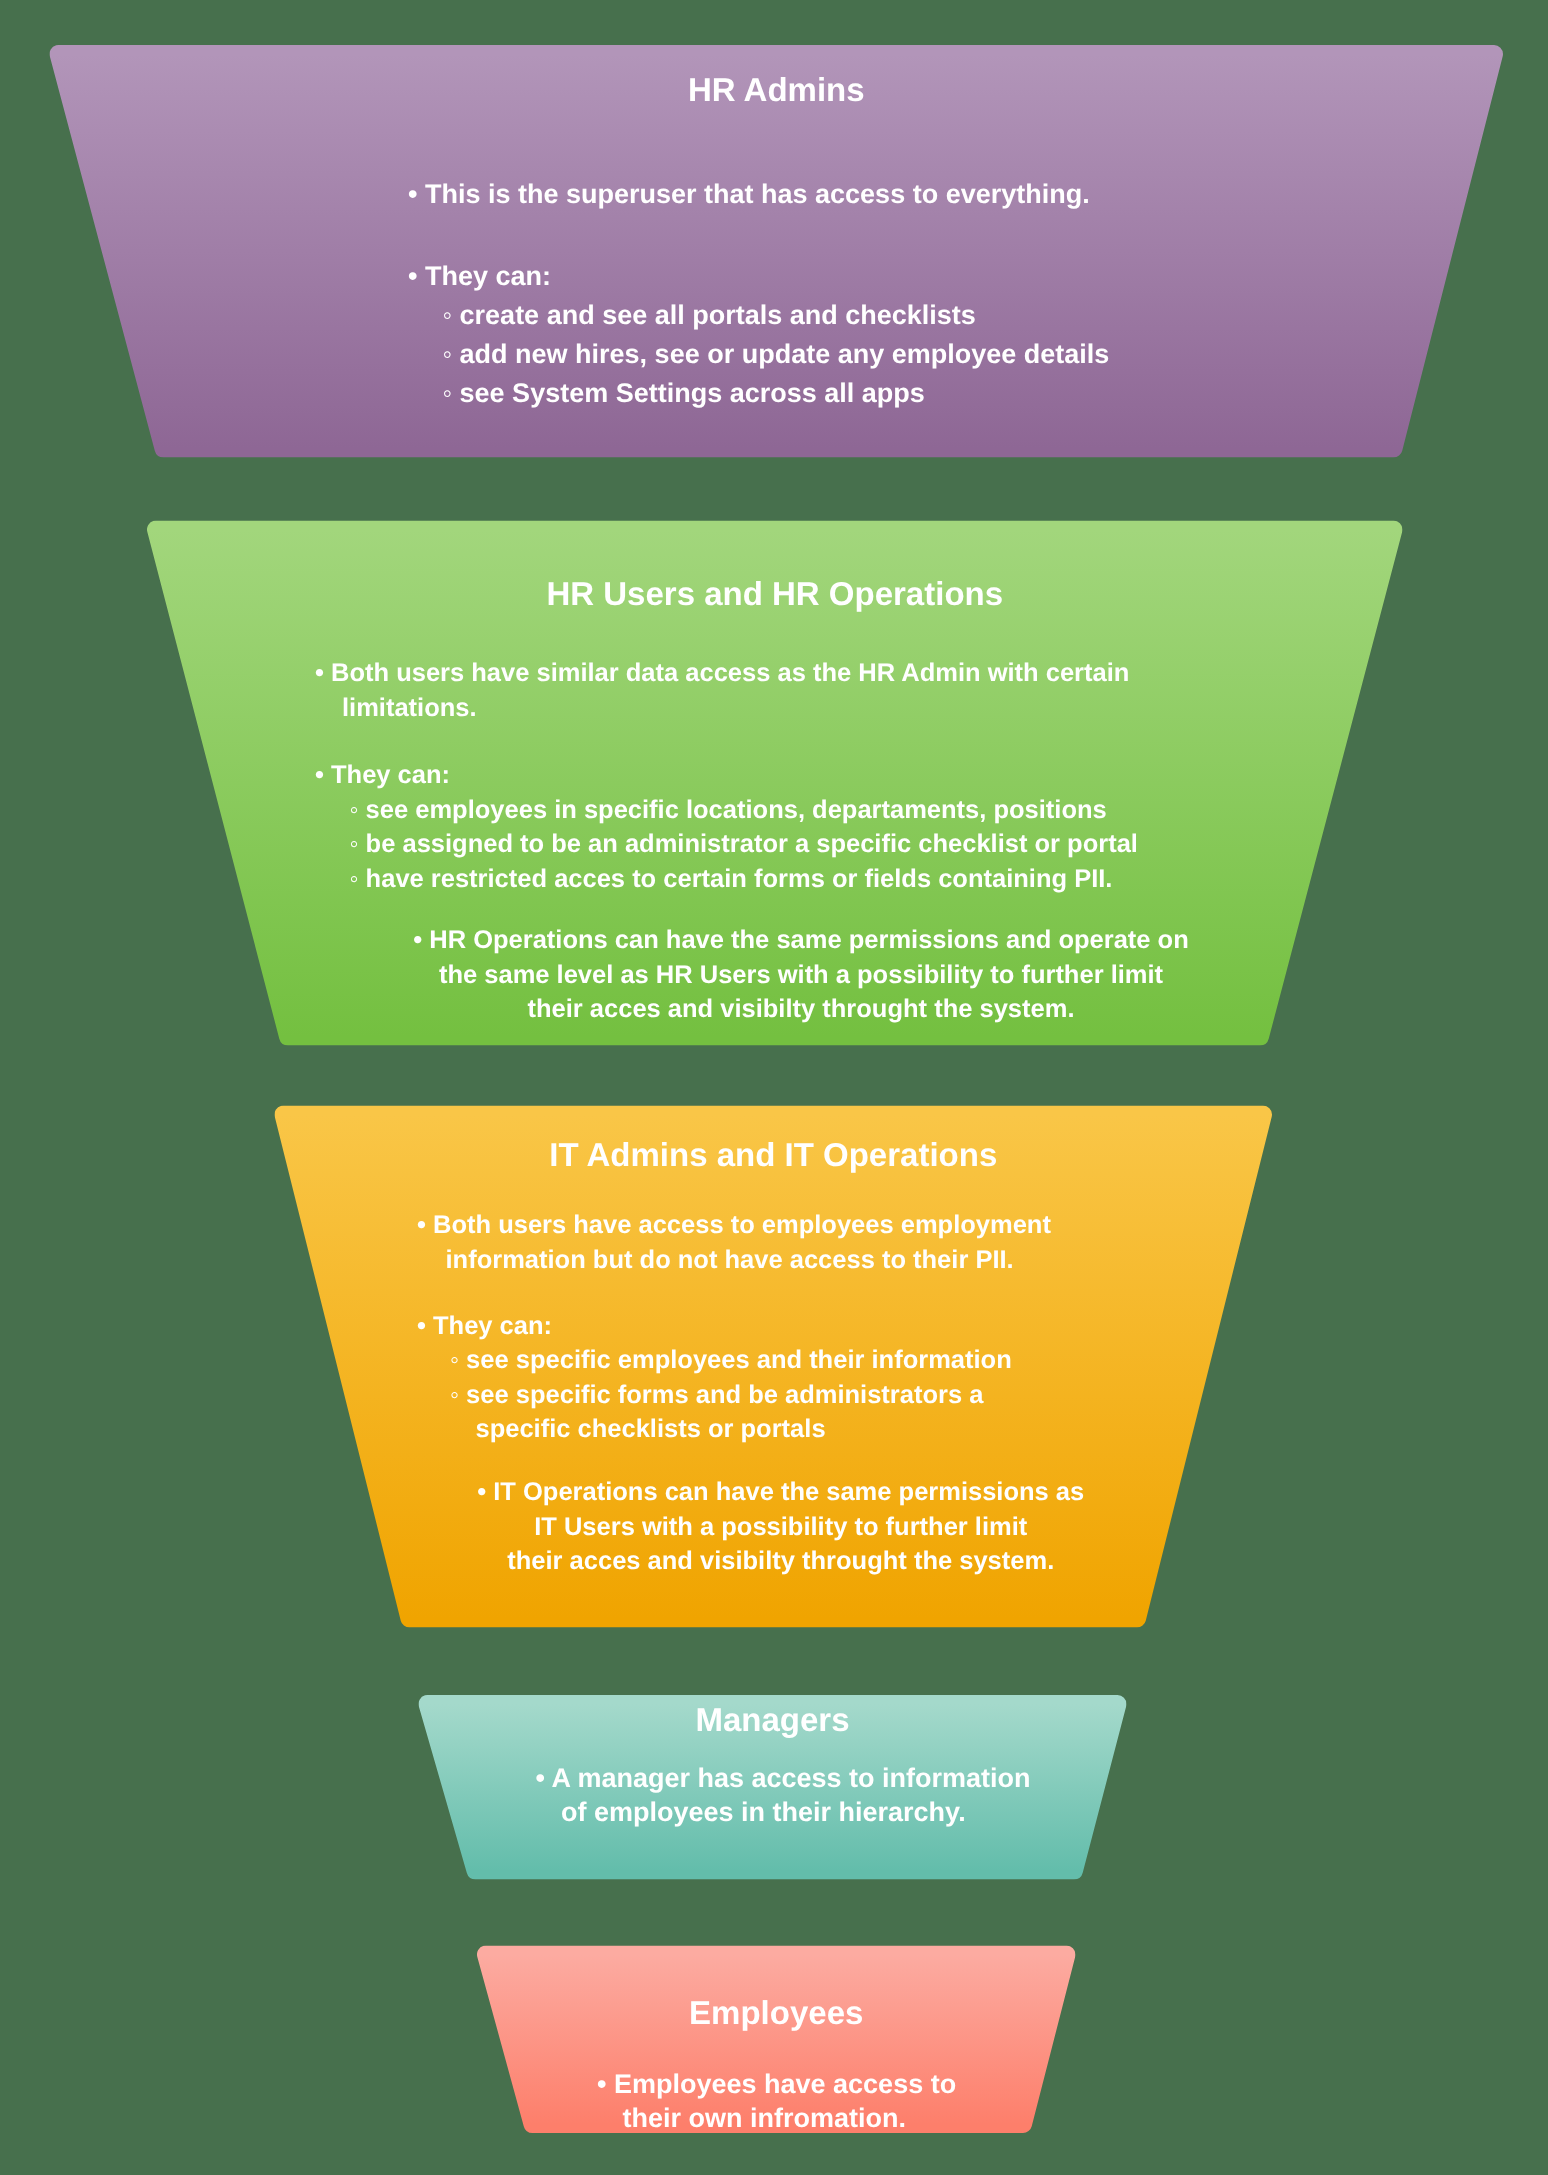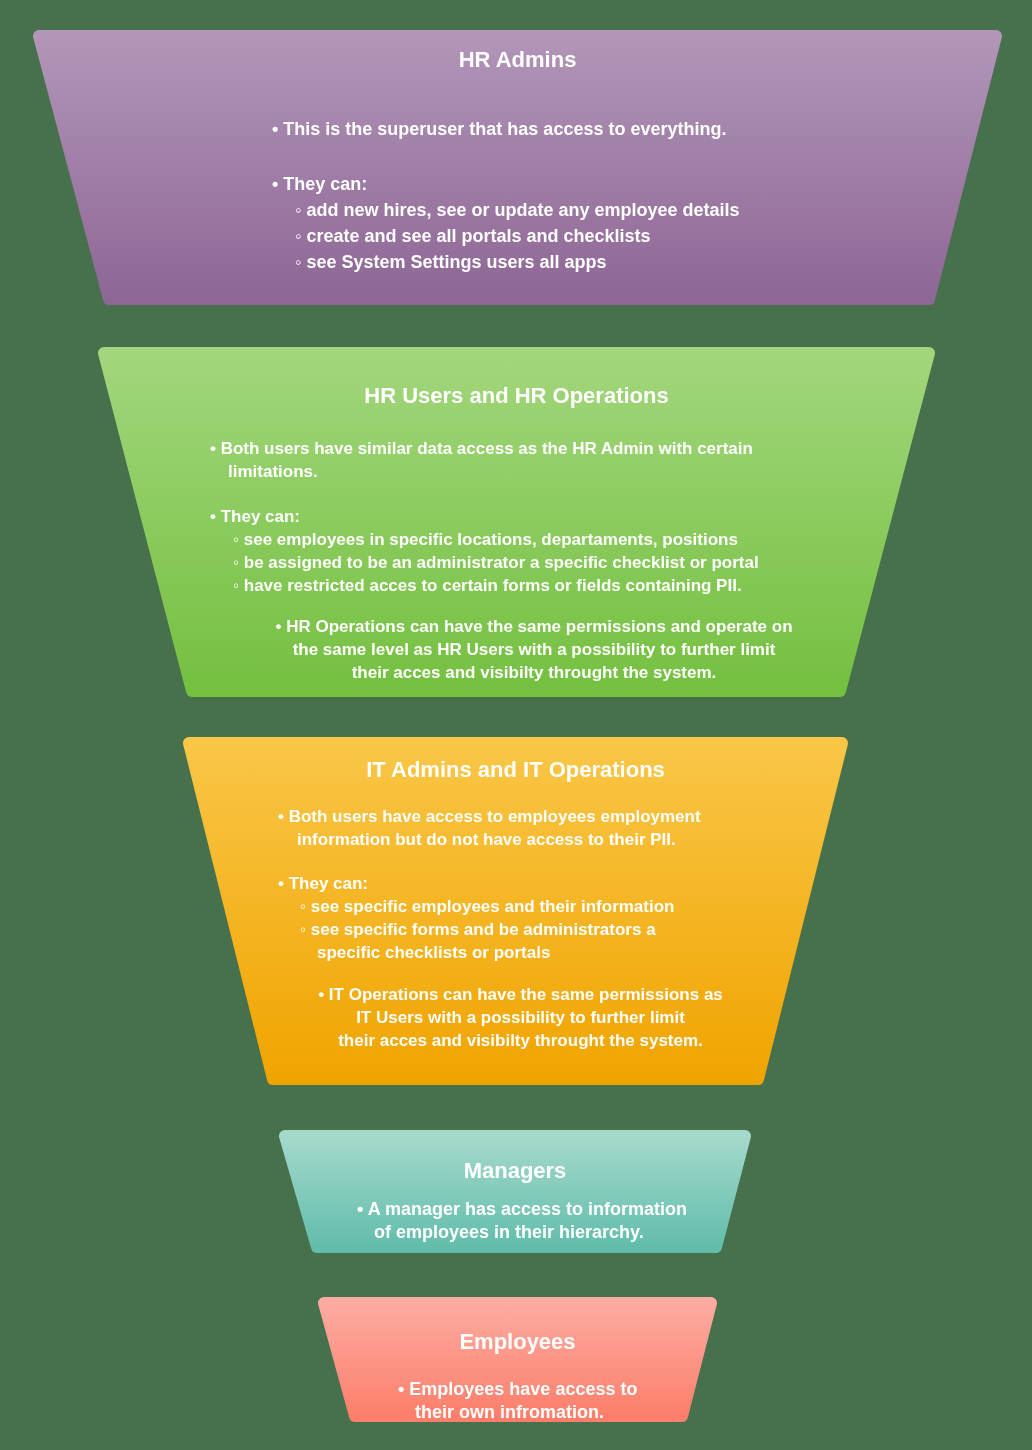--- a/index.html
+++ b/index.html
@@ -34,23 +34,23 @@
           <stop offset="0" stop-color="#b295b9"></stop>
           <stop offset="1" stop-color="#8e6795"></stop>
         </linearGradient>
       </defs>
       <path d="M 6 6 L 963 6 L 896 269 L 76 269 Z" fill="url(#g0)" stroke="url(#g0)" stroke-width="12" stroke-linejoin="round"></path>
     </svg>
     <div class="content">
       <div class="title" style="padding-top:17px">HR Admins</div>
       <div class="line" style="margin-left:239px; margin-top:43px">• This is the superuser that has access to everything.</div>
       <div class="line" style="margin-left:239px; margin-top:29px">• They can:</div>
+      <div class="line" style="margin-left:262px">◦ create and see all portals and checklists</div>
       <div class="line" style="margin-left:262px">◦ add new hires, see or update any employee details</div>
-      <div class="line" style="margin-left:262px">◦ create and see all portals and checklists</div>
-      <div class="line" style="margin-left:262px">◦ see System Settings users all apps</div>
+      <div class="line" style="margin-left:262px">◦ see System Settings across all apps</div>
     </div>
   </div>
 
   <div class="section s1" style="left:98px; top:347px; width:837px; height:350px;">
     <svg class="shape" width="837" height="350" viewBox="0 0 837 350" aria-hidden="true">
       <defs>
         <linearGradient id="g1" x1="0" y1="0" x2="0" y2="1">
           <stop offset="0" stop-color="#a2d67c"></stop>
           <stop offset="1" stop-color="#74c040"></stop>
         </linearGradient>
@@ -103,21 +103,21 @@
     <svg class="shape" width="472" height="123" viewBox="0 0 472 123" aria-hidden="true">
       <defs>
         <linearGradient id="g3" x1="0" y1="0" x2="0" y2="1">
           <stop offset="0" stop-color="#a4d9cb"></stop>
           <stop offset="1" stop-color="#63bdab"></stop>
         </linearGradient>
       </defs>
       <path d="M 6 6 L 466 6 L 437 117 L 38 117 Z" fill="url(#g3)" stroke="url(#g3)" stroke-width="12" stroke-linejoin="round"></path>
     </svg>
     <div class="content">
-      <div class="title" style="padding-top:28px">Managers</div>
+      <div class="title" style="padding-top:4px">Managers</div>
       <div class="line" style="margin-left:78px; margin-top:14px">• A manager has access to information</div>
       <div class="line" style="margin-left:95px">of employees in their hierarchy.</div>
     </div>
   </div>
 
   <div class="section s4" style="left:318px; top:1297px; width:399px; height:125px;">
     <svg class="shape" width="399" height="125" viewBox="0 0 399 125" aria-hidden="true">
       <defs>
         <linearGradient id="g4" x1="0" y1="0" x2="0" y2="1">
           <stop offset="0" stop-color="#fcaba1"></stop>

